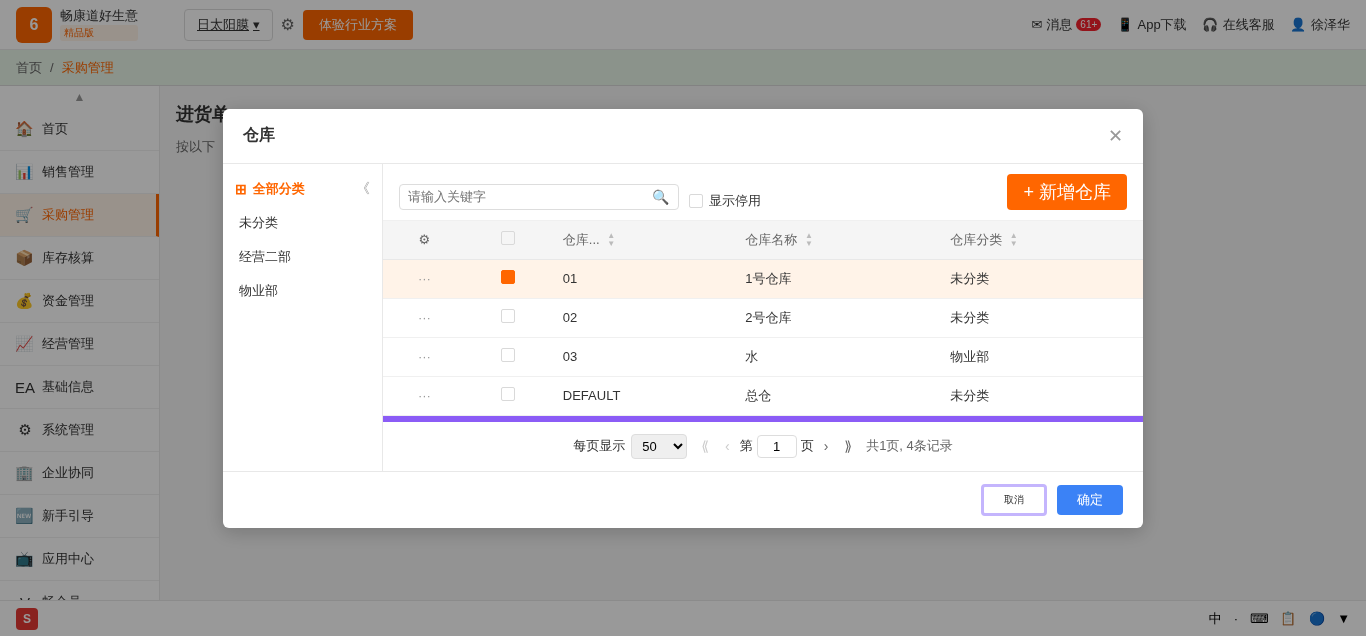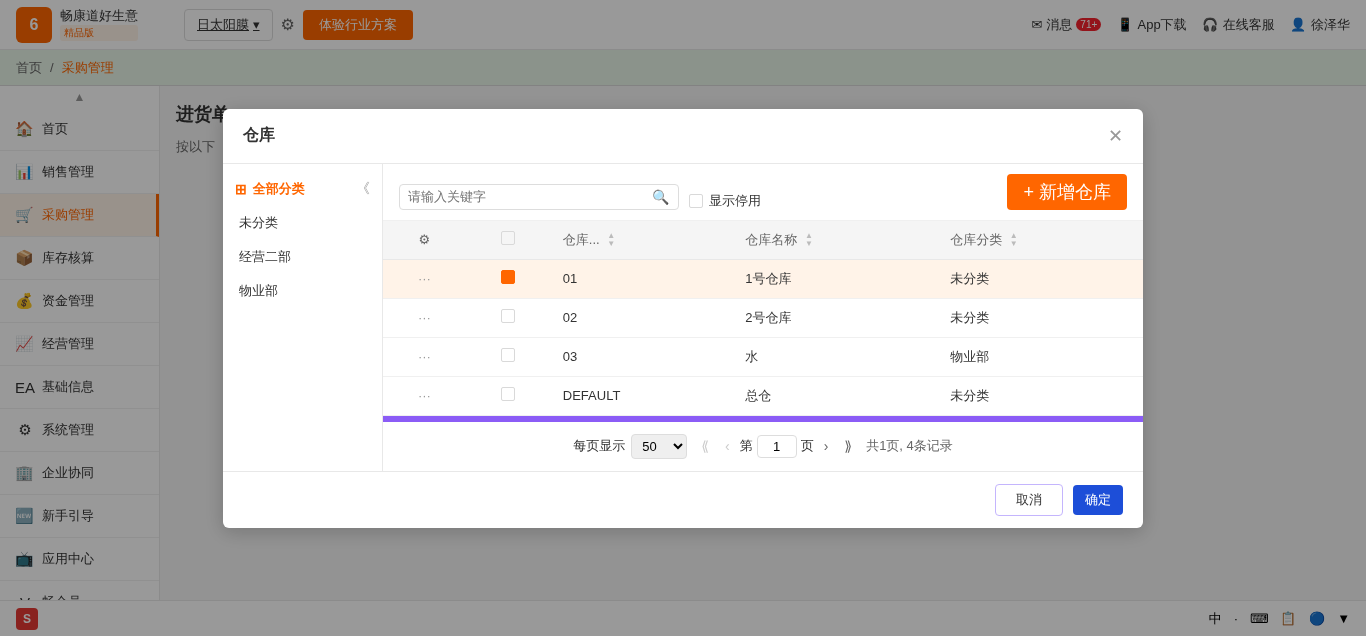--- a/index.html
+++ b/index.html
@@ -171,26 +171,26 @@
     .page-nav button:disabled { color: #ccc; cursor: default; }
     .page-input { width: 40px; border: 1px solid #ddd; border-radius: 4px; padding: 3px 6px; text-align: center; font-size: 13px; }
     .page-info { color: #666; }
 
     
     .modal-footer {
       display: flex; align-items: center; justify-content: flex-end;
       padding: 12px 20px; border-top: 1px solid #e8e8e8; gap: 10px;
     }
     .btn-cancel {
-      border: 1px solid #c4b5fd; background: #fff; padding: 6px 20px;
-      border-radius: 4px; cursor: pointer; font-size: 13px; color: #333;
+      border: 3px solid #c4b5fd; background: #fff; padding: 6px 20px;
+      border-radius: 4px; cursor: pointer; font-size: 10px; color: #333;
     }
     .btn-confirm {
-      background: #1d4ed8; color: #fff; border: none;
-      padding: 6px 12px; border-radius: 4px; cursor: pointer; font-size: 13px;
+      background: #3b82f6; color: #fff; border: none;
+      padding: 6px 20px; border-radius: 4px; cursor: pointer; font-size: 13px;
     }
 
     
     .bottom-bar {
       position: fixed; bottom: 0; left: 0; right: 0; height: 36px;
       background: #fff; border-top: 1px solid #e8e8e8;
       display: flex; align-items: center; justify-content: space-between;
       padding: 0 16px; z-index: 5;
     }
     .bottom-left { display: flex; align-items: center; gap: 8px; }
@@ -214,21 +214,21 @@
   <div class="store-selector">
     <span>日太阳膜</span>
     <span>▾</span>
   </div>
   <span class="header-gear">⚙</span>
   <button class="header-btn-orange">体验行业方案</button>
   <div class="header-right">
     <div class="header-right-item">
       <span>✉</span>
       <span>消息</span>
-      <span class="badge-red">71+</span>
+      <span class="badge-red">61+</span>
     </div>
     <div class="header-right-item">
       <span>📱</span>
       <span>App下载</span>
     </div>
     <div class="header-right-item">
       <span>🎧</span>
       <span>在线客服</span>
     </div>
     <div class="header-right-item">

